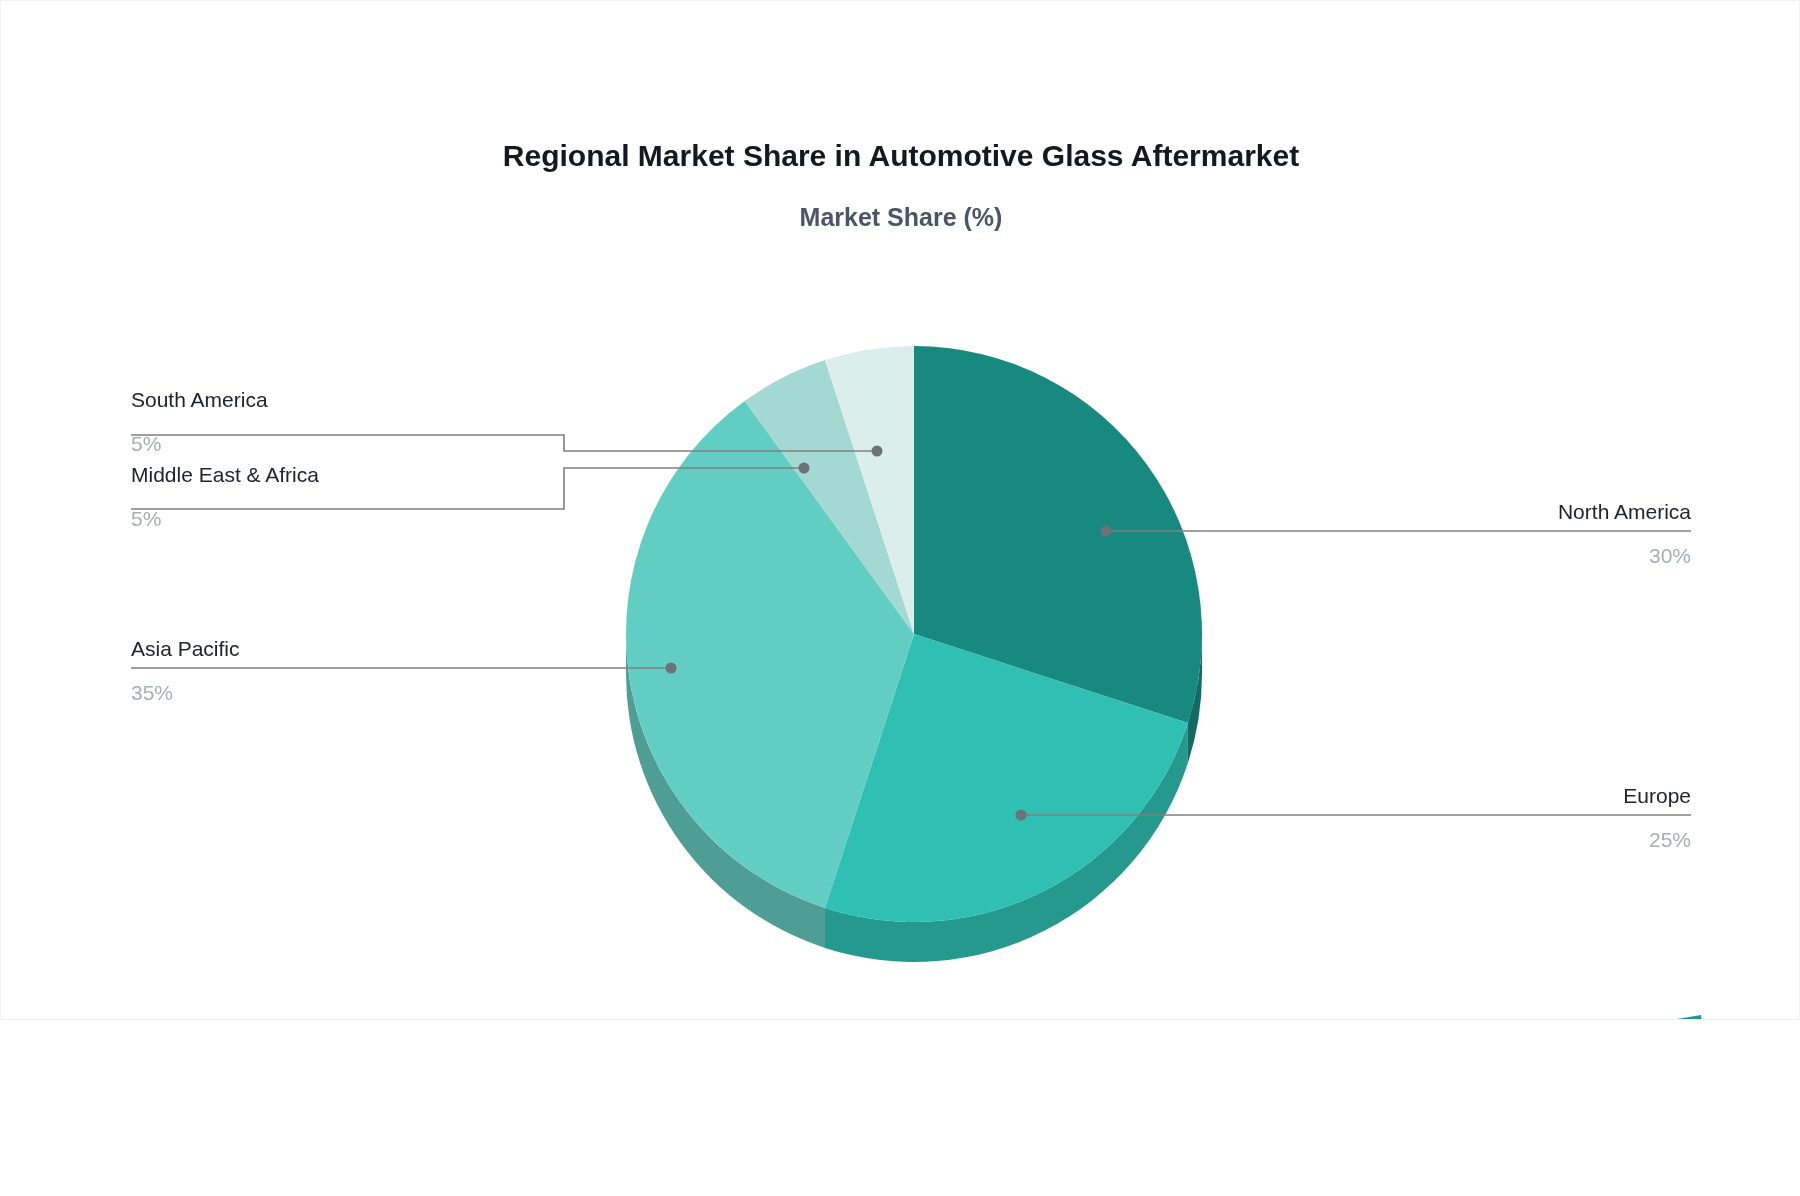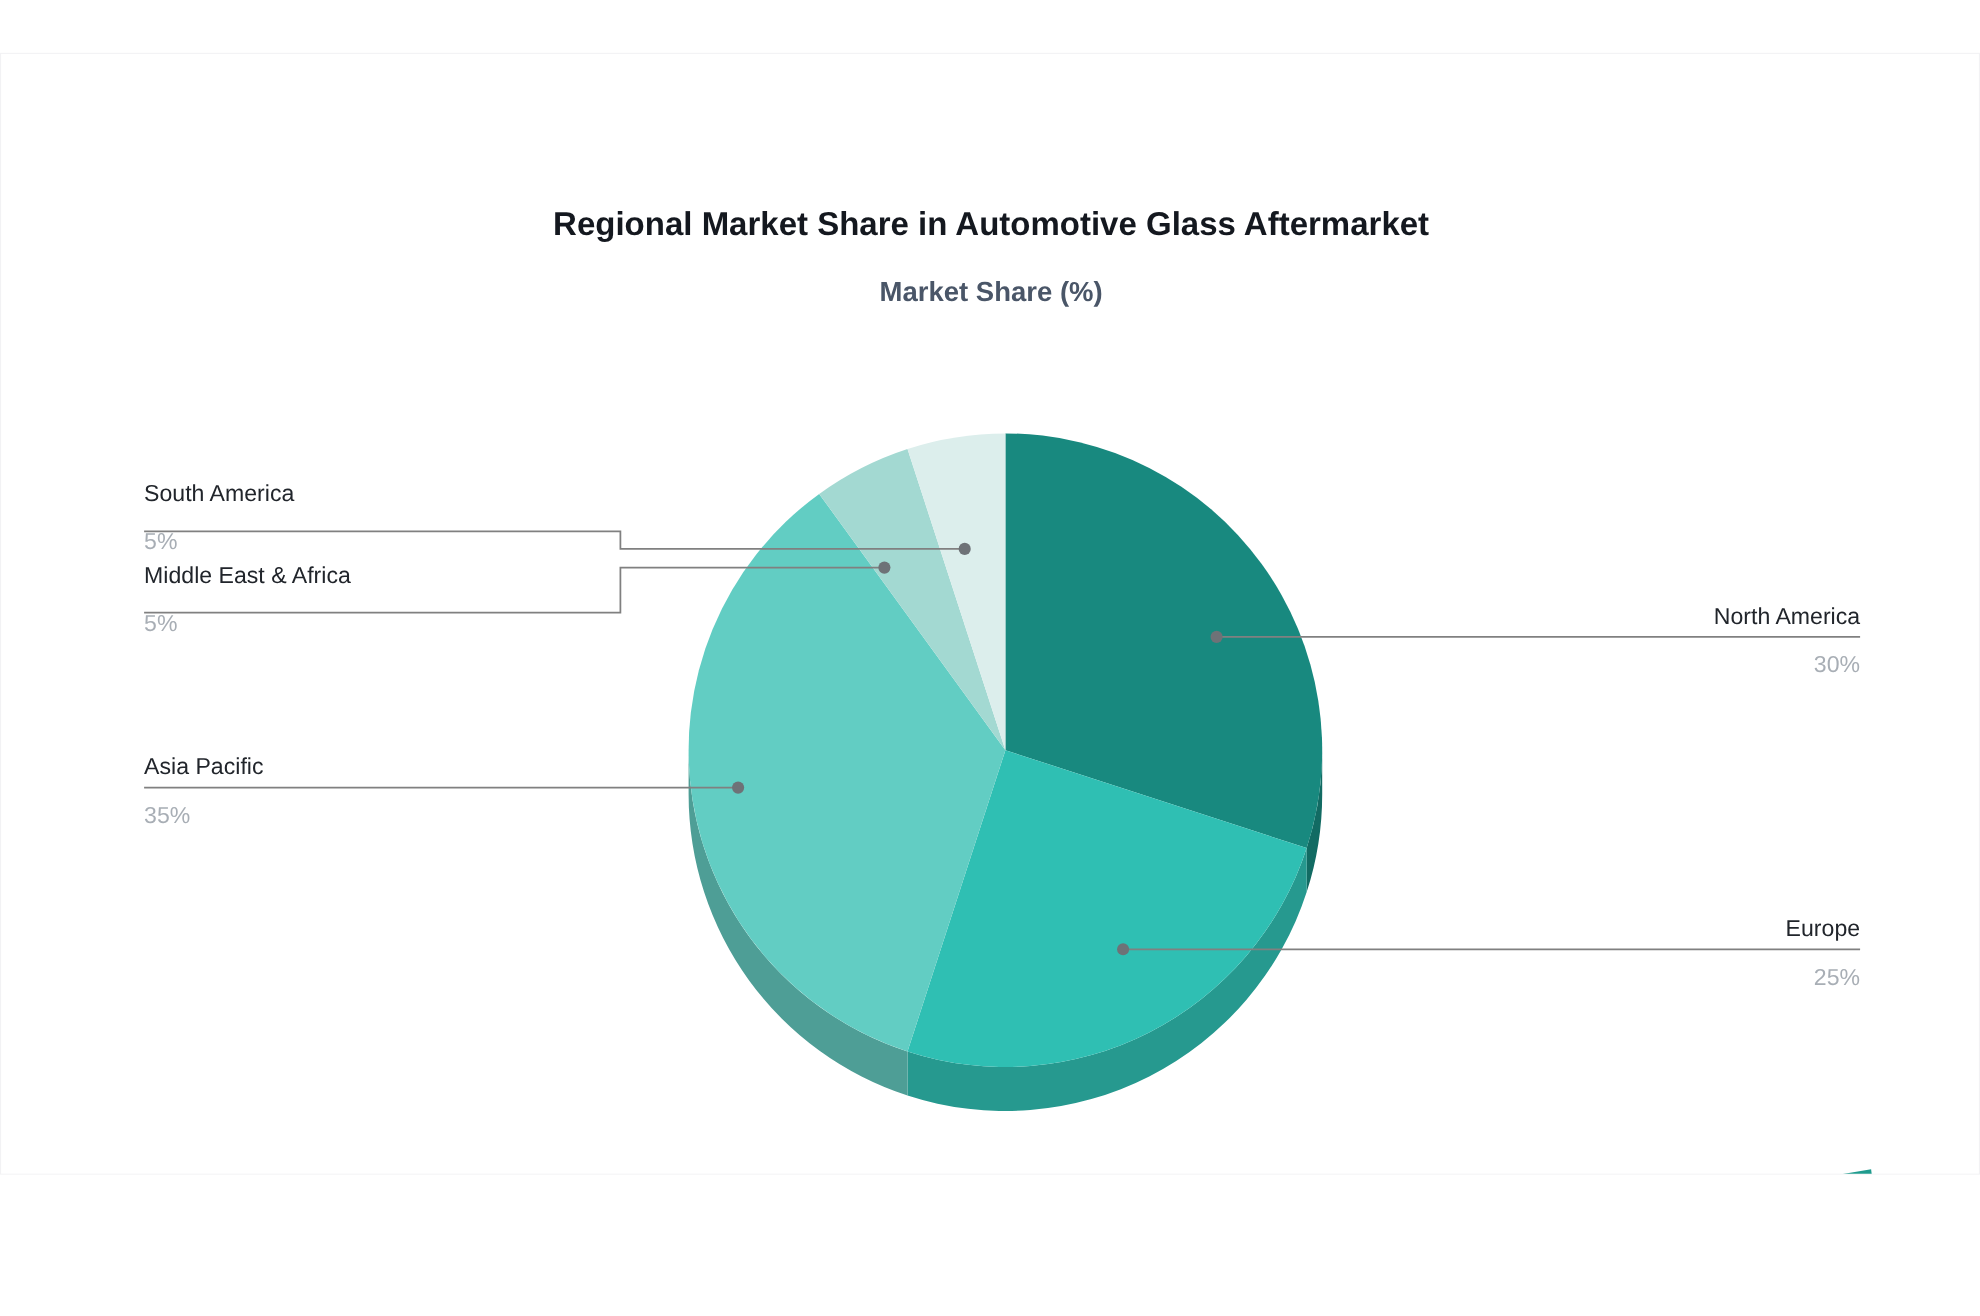--- a/index.html
+++ b/index.html
@@ -9,21 +9,20 @@
   }
   #canvas {
     position: relative;
     width: 1800px;
     height: 1020px;
     background: #ffffff;
     border: 1px solid #f2f2f4;
     box-sizing: border-box;
     overflow: hidden;
     font-family: "Liberation Sans", sans-serif;
-    margin-top: 48px;
   }
   #chart-svg {
     position: absolute;
     left: 0;
     top: 0;
     width: 1800px;
     height: 1196px;
   }
   .title-text {
     font-family: "Liberation Sans", sans-serif;

